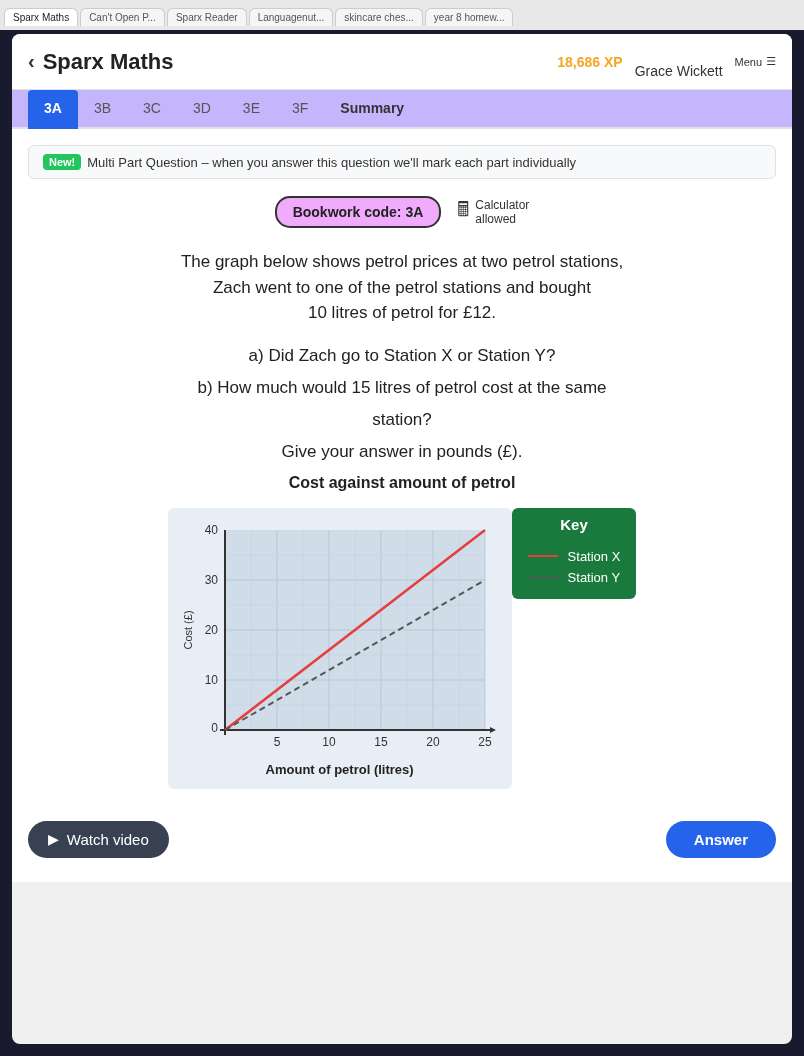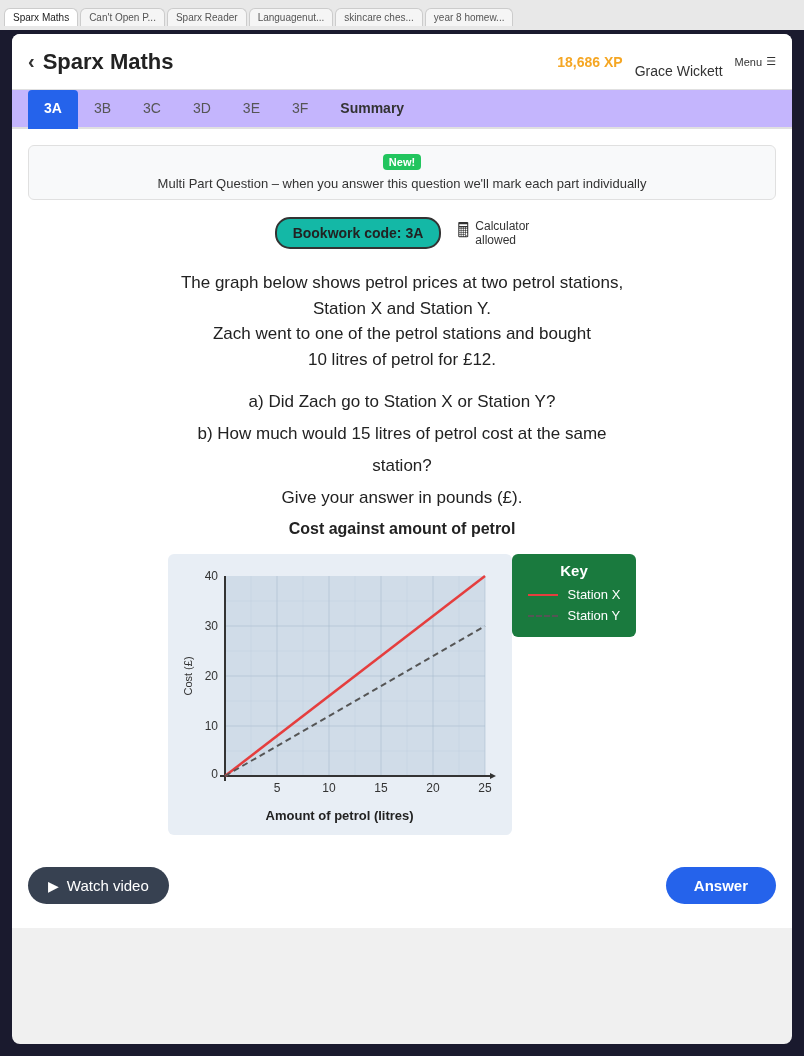--- a/index.html
+++ b/index.html
@@ -143,41 +143,40 @@
       background: #f8f9fa;
       border: 1px solid #e0e0e0;
       border-radius: 6px;
       padding: 8px 14px;
       font-size: 13px;
       color: #333;
       margin-bottom: 16px;
       display: flex;
       align-items: center;
       gap: 6px;
-      flex-direction: column;
     }
     .new-badge {
       background: #22c55e;
       color: #fff;
       font-size: 11px;
       font-weight: bold;
       padding: 2px 6px;
       border-radius: 4px;
     }
 
     
     .bookwork-row {
       display: flex;
       align-items: center;
       justify-content: center;
       gap: 16px;
       margin-bottom: 20px;
     }
     .bookwork-code {
-      background: #14b8a6;
+      background: #f0abfc;
       border: 2px solid #333;
       border-radius: 15px;
       padding: 6px 16px;
       font-size: 14px;
       font-weight: bold;
       color: #222;
       text-align: center;
     }
     .calculator-info {
       display: flex;
@@ -240,21 +239,21 @@
     .key-box {
       background: #1a7a3e;
       border-radius: 6px;
       padding: 8px 16px;
       color: #fff;
       font-size: 14px;
     }
     .key-title {
       font-weight: bold;
       text-align: center;
-      margin-bottom: 8px;
+      margin-bottom: 16px;
       font-size: 15px;
     }
     .key-item {
       display: flex;
       align-items: center;
       gap: 10px;
       margin-bottom: 6px;
       color: #fff;
       font-size: 13px;
     }
@@ -361,21 +360,20 @@
         <span class="calc-icon">🖩</span>
         <div>
           <div>Calculator</div>
           <div>allowed</div>
         </div>
       </div>
     </div>
 
     <div class="question-text">
       <div>The graph below shows petrol prices at two petrol stations,</div>
-      <div>Station X and Station Y.</div>
       <div>Zach went to one of the petrol stations and bought</div>
       <div>10 litres of petrol for £12.</div>
     </div>
 
     <div class="sub-question">a) Did Zach go to Station X or Station Y?</div>
 
     <div class="sub-question">
       <span>b) How much would 15 litres of petrol cost at the same</span>
     </div>
     <div class="sub-question">station?</div>

